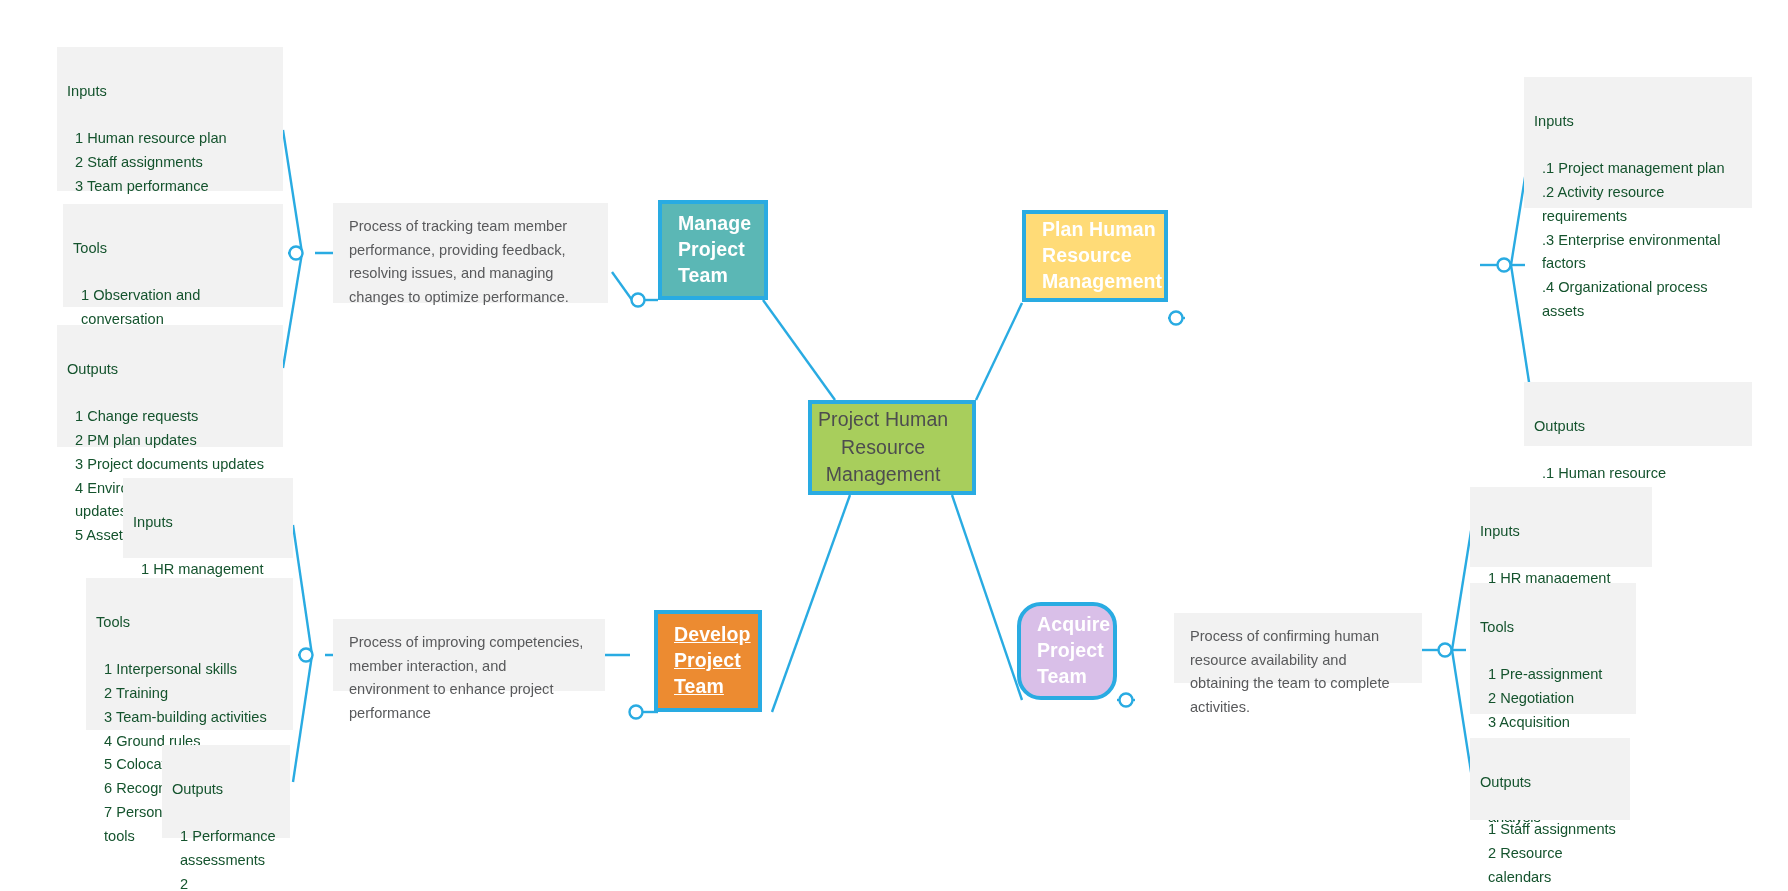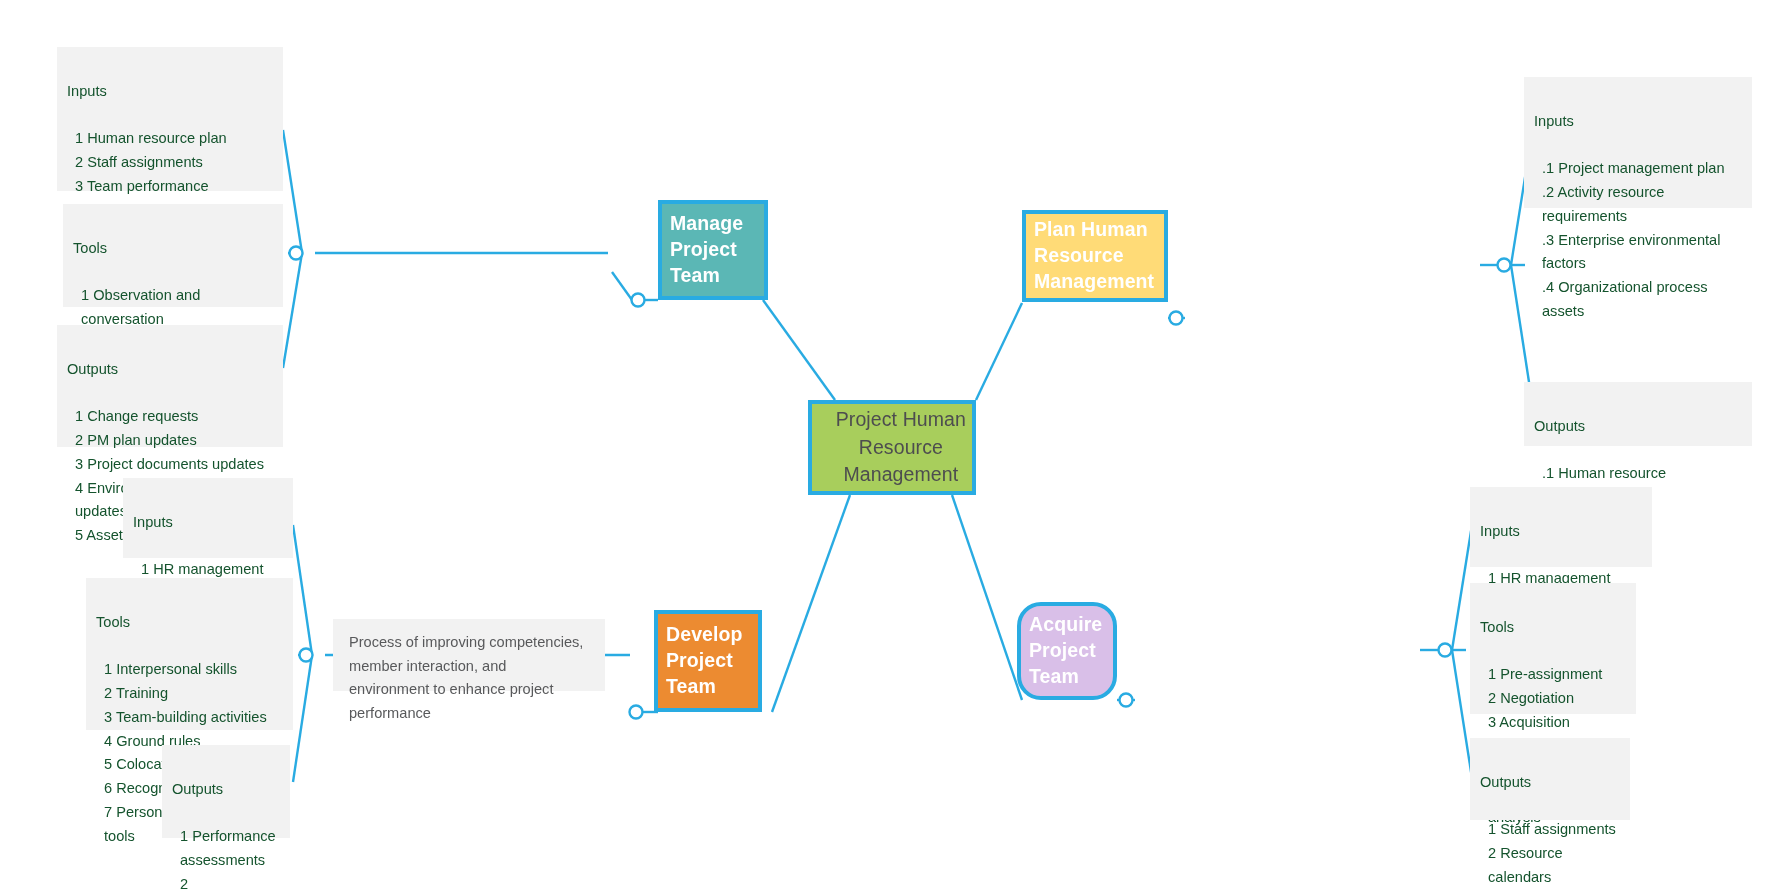--- a/index.html
+++ b/index.html
@@ -49,33 +49,33 @@
     line-height: 1.62;
     color: #58595b;
   }
   .node {
     position: absolute;
     box-sizing: border-box;
     border: 4px solid #29abe2;
     display: flex;
     align-items: center;
     justify-content: flex-start;
-    padding: 0 0 0 8px;
+    padding: 0 0 0 16px;
     font-weight: bold;
     font-size: 19.5px;
     line-height: 1.33;
     color: #ffffff;
     white-space: pre-line;
     letter-spacing: 0.1px;
   }
   .node.center {
     font-weight: normal;
     color: #4d4d4f;
     font-size: 19.5px;
-    justify-content: flex-end;
+    justify-content: flex-start;
     text-align: center;
     padding: 8px 6px;
     line-height: 1.42;
   }
 </style>
 </head>
 <body>
 
 <div id="canvas">
 
@@ -135,20 +135,23 @@
 Resource
 Management</span>
   </div>
 
   <div class="node" style="left:658px; top:200px; width:110px; height:100px; background:#5bb7b5;">
     <span>Manage
 Project
 Team</span>
   </div>
 
+  <div class="proc-box" style="left:333px; top:203px; width:275px; height:100px;">
+    <span>Process of tracking team member performance, providing feedback, resolving issues, and managing changes to optimize performance.</span>
+  </div>
 
   <div class="detail-box" style="left:57px; top:47px; width:226px; height:144px;">
     <span class="bx-title">Inputs</span><span>
 1 Human resource plan
 2  Staff assignments
 3 Team performance assessments
 4 Issue log
 5 Work performance reports
 6 Assets</span>
   </div>
@@ -187,21 +190,21 @@
 .4 Organizational process assets</span>
   </div>
 
 
   <div class="detail-box" style="left:1524px; top:382px; width:228px; height:64px;">
     <span class="bx-title">Outputs</span><span>
 .1 Human resource management
 plan</span>
   </div>
 
-  <div class="node" style="left:654px; top:610px; width:108px; height:102px; background:#ec8b31;">
+  <div class="node" style="left:654px; top:610px; width:108px; height:102px; background:#ec8b31;text-decoration:underline;">
     <span>Develop
 Project
 Team</span>
   </div>
 
   <div class="proc-box" style="left:333px; top:619px; width:272px; height:72px;">
     <span>Process of improving competencies, member interaction, and environment to enhance project performance</span>
   </div>
 
   <div class="detail-box" style="left:123px; top:478px; width:170px; height:80px;">
@@ -229,20 +232,23 @@
   2 Environmental
 factors updates</span>
   </div>
 
   <div class="node" style="left:1017px; top:602px; width:100px; height:98px; background:#d9bfe8;border-radius:24px;">
     <span>Acquire
 Project
 Team</span>
   </div>
 
+  <div class="proc-box" style="left:1174px; top:613px; width:248px; height:70px;">
+    <span>Process of confirming human resource availability and obtaining the team to complete activities.</span>
+  </div>
 
   <div class="detail-box" style="left:1470px; top:487px; width:182px; height:80px;">
     <span class="bx-title">Inputs</span><span>
 1 HR management plan
 2 Environmental  factors
 3 Assets</span>
   </div>
 
   <div class="detail-box" style="left:1470px; top:583px; width:166px; height:131px;">
     <span class="bx-title">Tools</span><span>

